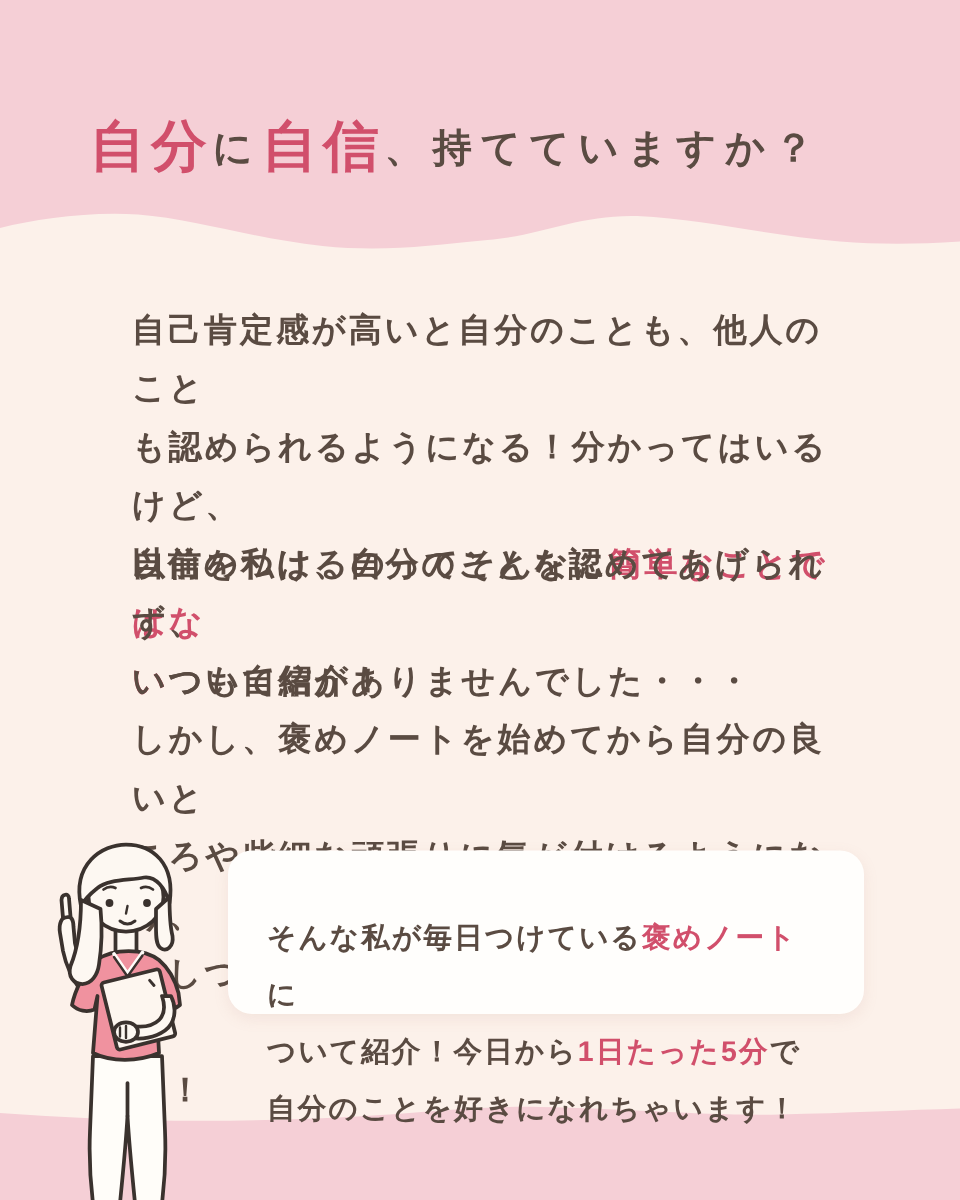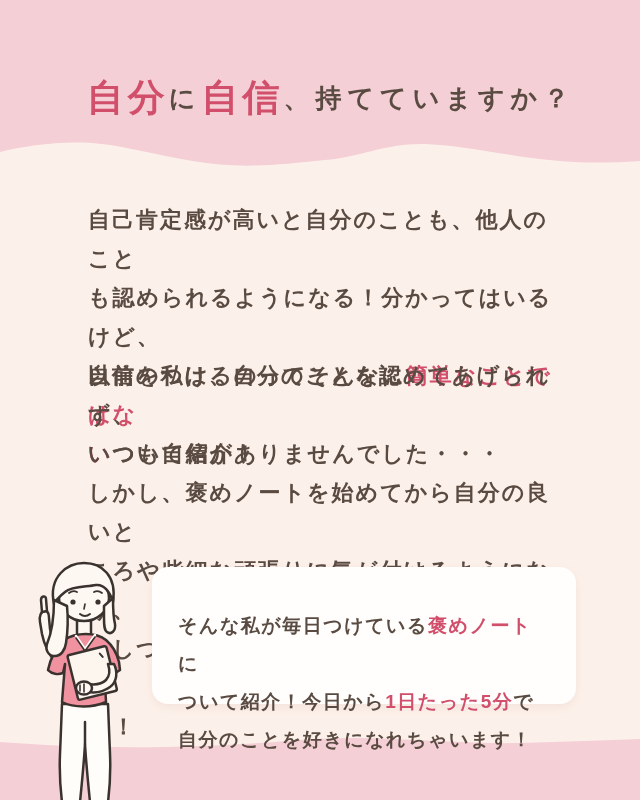--- a/index.html
+++ b/index.html
@@ -9,32 +9,31 @@
     font-family:"Liberation Sans","DejaVu Sans",sans-serif;
     color:#5a4b42;
   }
   .hl{color:#d14f6b;}
   .band-top{position:absolute;top:0;left:0;width:640px;height:170px;display:block;}
   .band-bottom{position:absolute;bottom:0;left:0;width:640px;height:64px;display:block;}
   .title{
     position:absolute;top:56px;left:0;width:608px;text-align:center;
     font-weight:bold;font-size:26px;letter-spacing:6px;color:#5a4b42;
     white-space:nowrap;
-    padding-left:27px;
   }
   .title .hl{font-size:37px;letter-spacing:4px;vertical-align:-3px;}
   .para{
     position:absolute;left:88px;width:474px;
     font-weight:bold;font-size:22px;line-height:39px;letter-spacing:2px;
     white-space:pre-line;color:#5a4b42;
   }
   #para-intro{top:178px;}
   #para-story{top:334px;}
   .callout{
-    position:absolute;left:152px;top:567px;width:424px;height:137px;
+    position:absolute;left:152px;top:567px;width:424px;height:109px;
     background:#fffefc;border-radius:16px;
     box-shadow:0 3px 10px rgba(180,130,120,0.12);
     box-sizing:border-box;padding:21px 26px;
   }
   .callout-text{
     font-weight:bold;font-size:19px;line-height:38px;letter-spacing:1.5px;
     white-space:pre-line;color:#5a4b42;
   }
   .woman{position:absolute;left:16px;top:556px;width:122px;height:244px;display:block;}
 </style>

